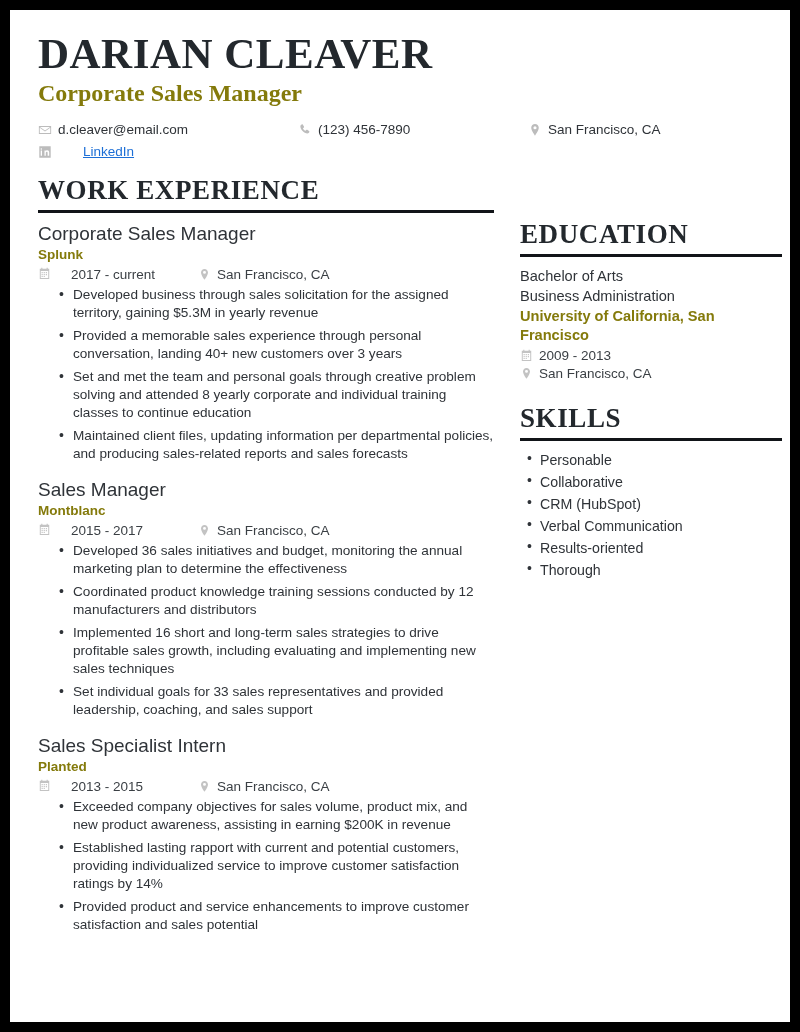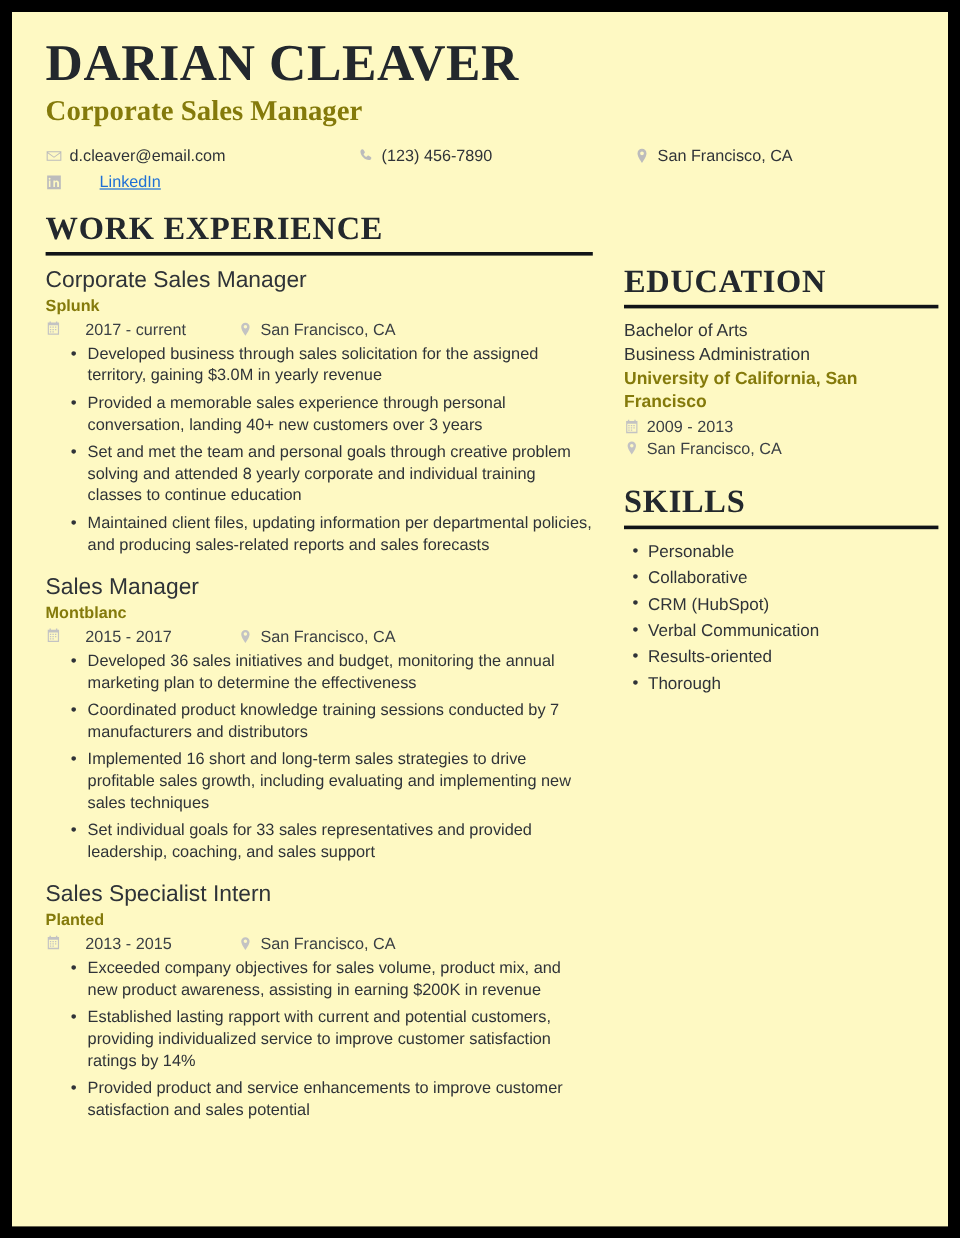--- a/index.html
+++ b/index.html
@@ -15,21 +15,21 @@
     overflow: hidden;
   }
 
   
   #resume-page {
     position: absolute;
     left: 10px;
     top: 10px;
     width: 780px;
     height: 1012px;
-    background: #fef9c3;
+    background: #ffffff;
     padding: 22px 28px 10px 28px;
   }
 
   
   #header { margin-bottom: 10px; }
   #full-name {
     font-family: "Liberation Serif", serif;
     font-weight: bold;
     font-size: 43px;
     line-height: 1.04;
@@ -273,21 +273,21 @@
           <span class="meta-loc">
             <span class="meta-icon">
               <svg width="13" height="13" viewBox="0 0 16 16" fill="currentColor">
                   <path d="M8 1.2c-2.4 0-4.3 1.9-4.3 4.3 0 3.2 4.3 9 4.3 9s4.3-5.8 4.3-9c0-2.4-1.9-4.3-4.3-4.3zm0 6a1.8 1.8 0 1 1 0-3.6 1.8 1.8 0 0 1 0 3.6z"></path>
                 </svg>
             </span>
             <span>San Francisco, CA</span>
           </span>
         </div>
         <ul class="bullets">
-          <li>Developed business through sales solicitation for the assigned territory, gaining $3.0M in yearly revenue</li>
+          <li>Developed business through sales solicitation for the assigned territory, gaining $5.3M in yearly revenue</li>
           <li>Provided a memorable sales experience through personal conversation, landing 40+ new customers over 3 years</li>
           <li>Set and met the team and personal goals through creative problem solving and attended 8 yearly corporate and individual training classes to continue education</li>
           <li>Maintained client files, updating information per departmental policies, and producing sales-related reports and sales forecasts</li>
         </ul>
       </div>
 
       <div class="entry">
         <div class="entry-title">Sales Manager</div>
         <div class="entry-org">Montblanc</div>
         <div class="entry-meta">
@@ -303,21 +303,21 @@
             <span class="meta-icon">
               <svg width="13" height="13" viewBox="0 0 16 16" fill="currentColor">
                   <path d="M8 1.2c-2.4 0-4.3 1.9-4.3 4.3 0 3.2 4.3 9 4.3 9s4.3-5.8 4.3-9c0-2.4-1.9-4.3-4.3-4.3zm0 6a1.8 1.8 0 1 1 0-3.6 1.8 1.8 0 0 1 0 3.6z"></path>
                 </svg>
             </span>
             <span>San Francisco, CA</span>
           </span>
         </div>
         <ul class="bullets">
           <li>Developed 36 sales initiatives and budget, monitoring the annual marketing plan to determine the effectiveness</li>
-          <li>Coordinated product knowledge training sessions conducted by 7 manufacturers and distributors</li>
+          <li>Coordinated product knowledge training sessions conducted by 12 manufacturers and distributors</li>
           <li>Implemented 16 short and long-term sales strategies to drive profitable sales growth, including evaluating and implementing new sales techniques</li>
           <li>Set individual goals for 33 sales representatives and provided leadership, coaching, and sales support</li>
         </ul>
       </div>
 
       <div class="entry">
         <div class="entry-title">Sales Specialist Intern</div>
         <div class="entry-org">Planted</div>
         <div class="entry-meta">
           <span class="meta-date">

